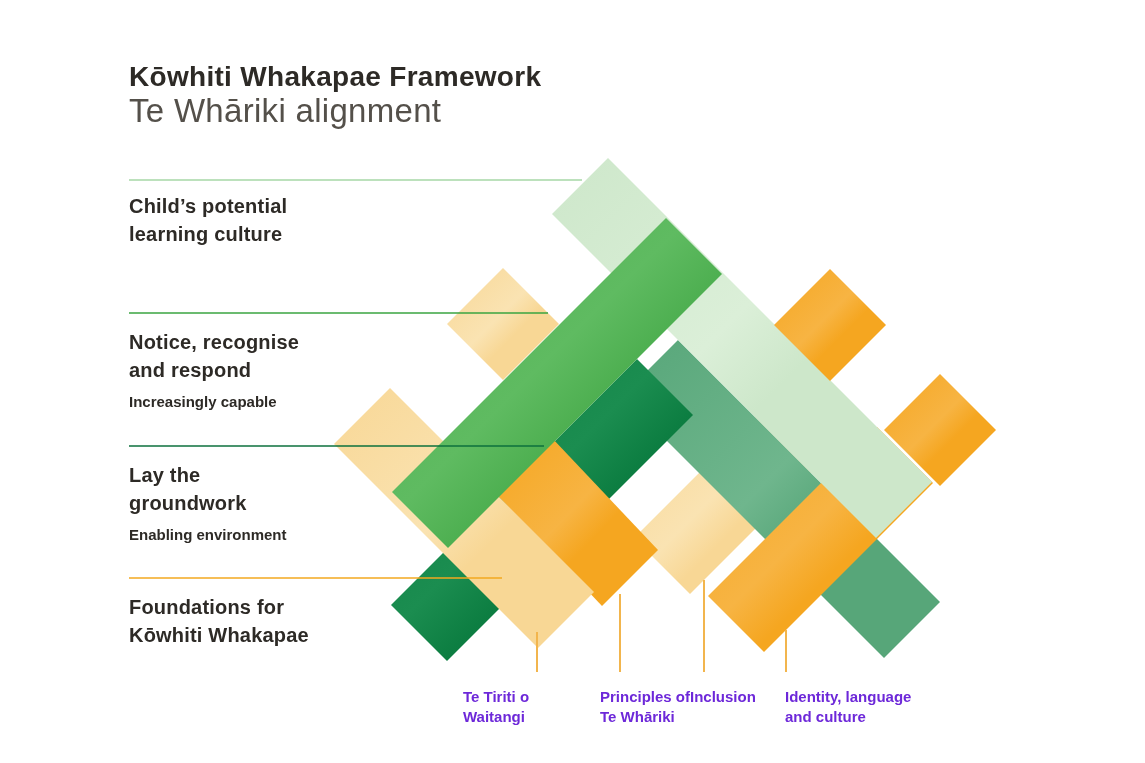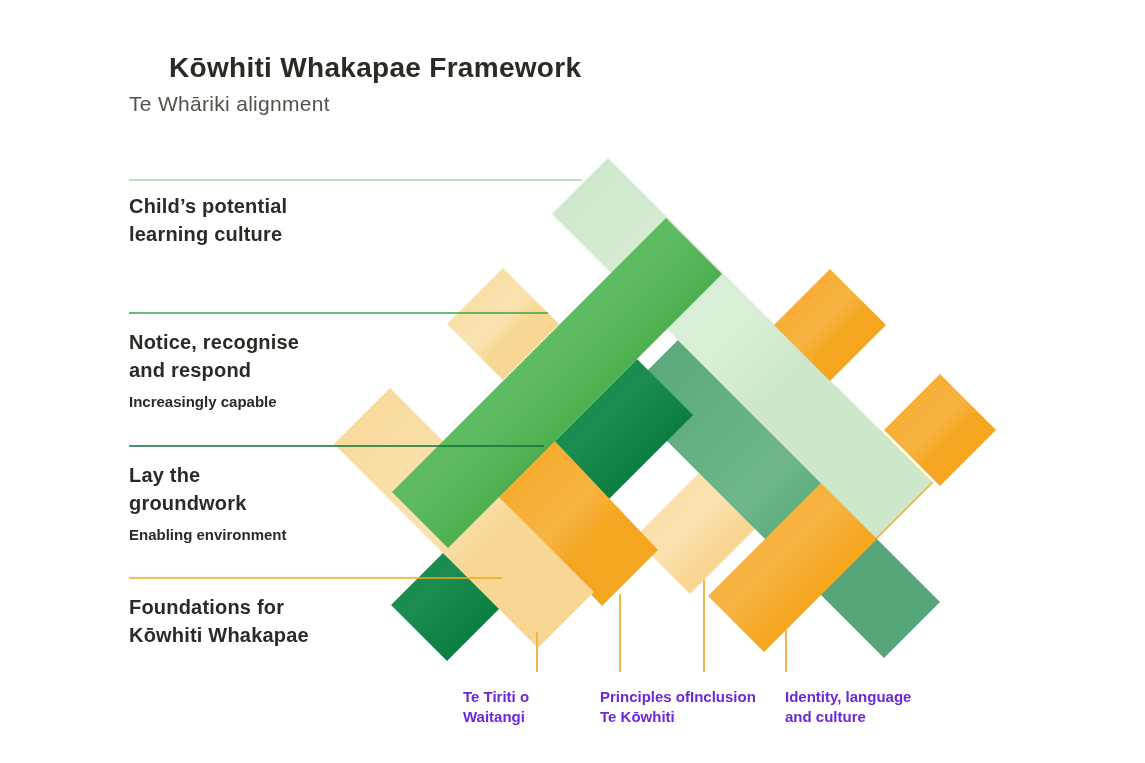--- a/index.html
+++ b/index.html
@@ -5,26 +5,26 @@
   html,body{margin:0;padding:0;background:#ffffff;}
   .canvas{
     position:relative;
     width:1145px;height:763px;
     background:#ffffff;
     font-family:"Liberation Sans",sans-serif;
     overflow:hidden;
   }
   .abs{position:absolute;}
   .title{
-    left:129px;top:52px;
-    font-size:28px;font-weight:700;color:#2d2a26;letter-spacing:.3px;margin-left:40px;
+    left:129px;top:61px;
+    font-size:28px;font-weight:700;color:#2d2a26;letter-spacing:.3px;
   }
   .subtitle{
     left:129px;top:92px;
-    font-size:21px;font-weight:400;color:#54504a;letter-spacing:.3px;text-align:center;
+    font-size:33px;font-weight:400;color:#54504a;letter-spacing:.3px;text-align:center;
   }
   #weave-svg{position:absolute;left:0;top:0;}
   .row-label{
     position:absolute;left:129px;
     font-size:20px;font-weight:700;color:#2d2a26;
     line-height:28px;letter-spacing:.2px;white-space:nowrap;
   }
   .row-sub{
     position:absolute;left:129px;
     font-size:15px;font-weight:600;color:#2d2a26;
@@ -125,21 +125,21 @@
         <span class="lbl-line">Kōwhiti Whakapae</span>
       </div>
     </div>
   <div id="col-labels">
       <div class="col-label" style="left: 463px;">
         <span class="lbl-line">Te Tiriti o</span>
         <span class="lbl-line">Waitangi</span>
       </div>
       <div class="col-label" style="left: 563px; margin-left: 37px;">
         <span class="lbl-line">Principles of</span>
-        <span class="lbl-line">Te Kōwhiti</span>
+        <span class="lbl-line">Te Whāriki</span>
       </div>
       <div class="col-label" style="left: 690px;">
         <span class="lbl-line">Inclusion</span>
       </div>
       <div class="col-label" style="left: 785px;">
         <span class="lbl-line">Identity, language</span>
         <span class="lbl-line">and culture</span>
       </div>
     </div>
 

